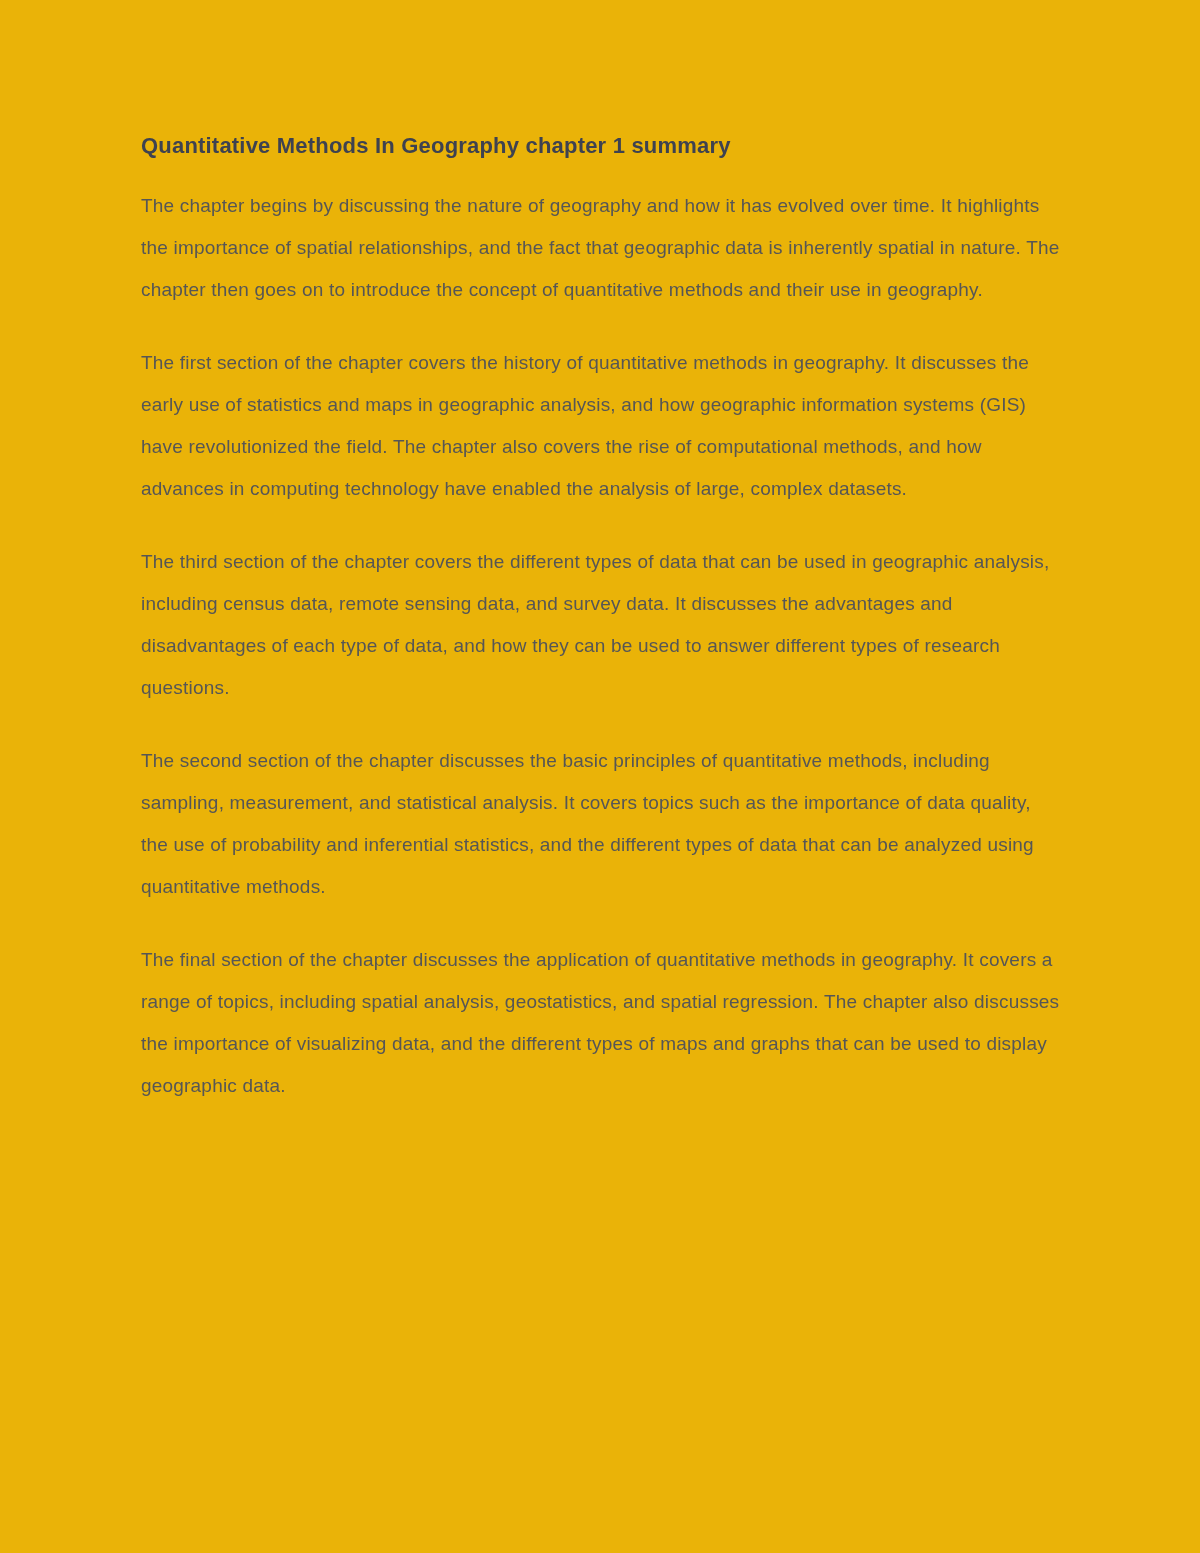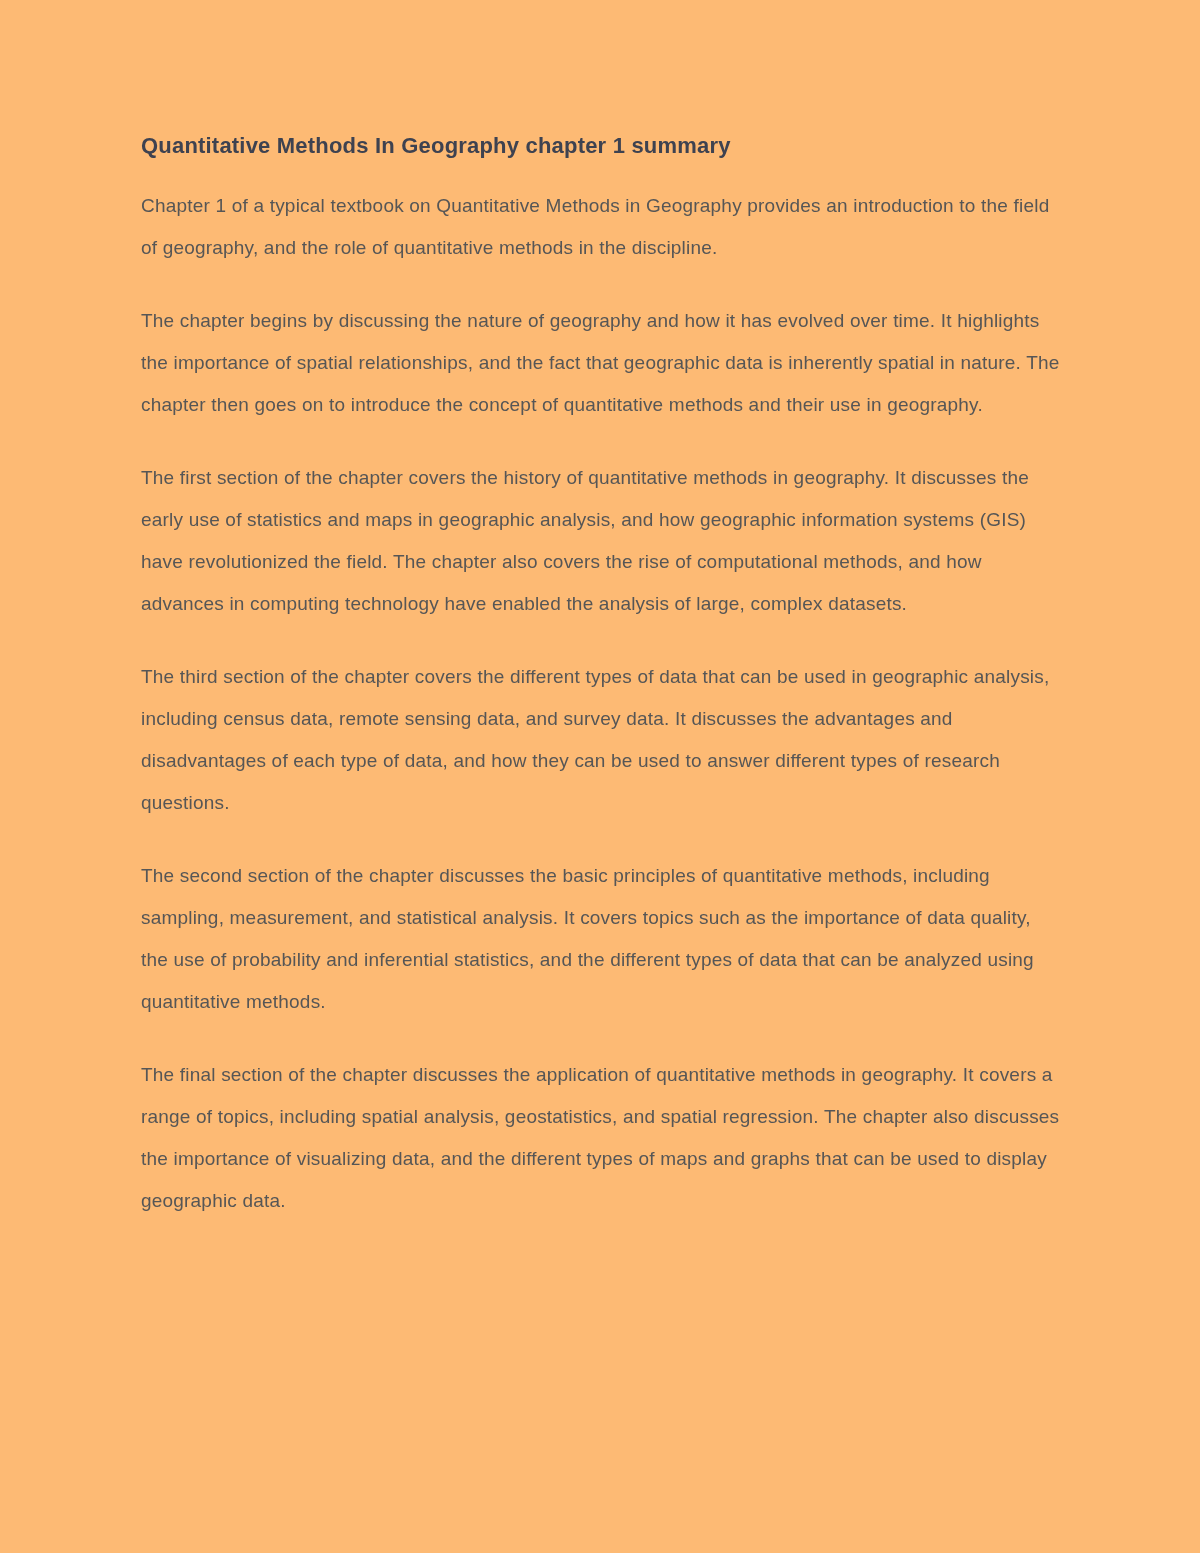--- a/index.html
+++ b/index.html
@@ -10,21 +10,21 @@
   body {
     width: 1200px;
     height: 1553px;
     font-family: "Liberation Sans", "DejaVu Sans", sans-serif;
     overflow: hidden;
   }
   .document-page {
     box-sizing: border-box;
     width: 1200px;
     height: 1553px;
-    background: #fdba74;
+    background: #eab308;
     padding: 131px 140px 0 141px;
   }
   .doc-title {
     font-size: 22px;
     font-weight: 700;
     color: #3e4250;
     letter-spacing: 0.2px;
     line-height: 30px;
     margin: 0 0 24px 0;
   }
@@ -37,21 +37,20 @@
     max-width: 920px;
     margin: 0 0 31px 0;
   }
 </style>
 </head>
 <body>
 
 <div class="document-page">
   <h1 class="doc-title">Quantitative Methods In Geography chapter 1 summary</h1>
 
-  <p class="doc-paragraph">Chapter 1 of a typical textbook on Quantitative Methods in Geography provides an introduction to the field of geography, and the role of quantitative methods in the discipline.</p>
 
   <p class="doc-paragraph">The chapter begins by discussing the nature of geography and how it has evolved over time. It highlights the importance of spatial relationships, and the fact that geographic data is inherently spatial in nature. The chapter then goes on to introduce the concept of quantitative methods and their use in geography.</p>
 
   <p class="doc-paragraph">The first section of the chapter covers the history of quantitative methods in geography. It discusses the early use of statistics and maps in geographic analysis, and how geographic information systems (GIS) have revolutionized the field. The chapter also covers the rise of computational methods, and how advances in computing technology have enabled the analysis of large, complex datasets.</p>
 
   <p class="doc-paragraph">The third section of the chapter covers the different types of data that can be used in geographic analysis, including census data, remote sensing data, and survey data. It discusses the advantages and disadvantages of each type of data, and how they can be used to answer different types of research questions.</p>
 
   <p class="doc-paragraph">The second section of the chapter discusses the basic principles of quantitative methods, including sampling, measurement, and statistical analysis. It covers topics such as the importance of data quality, the use of probability and inferential statistics, and the different types of data that can be analyzed using quantitative methods.</p>
 
   <p class="doc-paragraph">The final section of the chapter discusses the application of quantitative methods in geography. It covers a range of topics, including spatial analysis, geostatistics, and spatial regression. The chapter also discusses the importance of visualizing data, and the different types of maps and graphs that can be used to display geographic data.</p>

